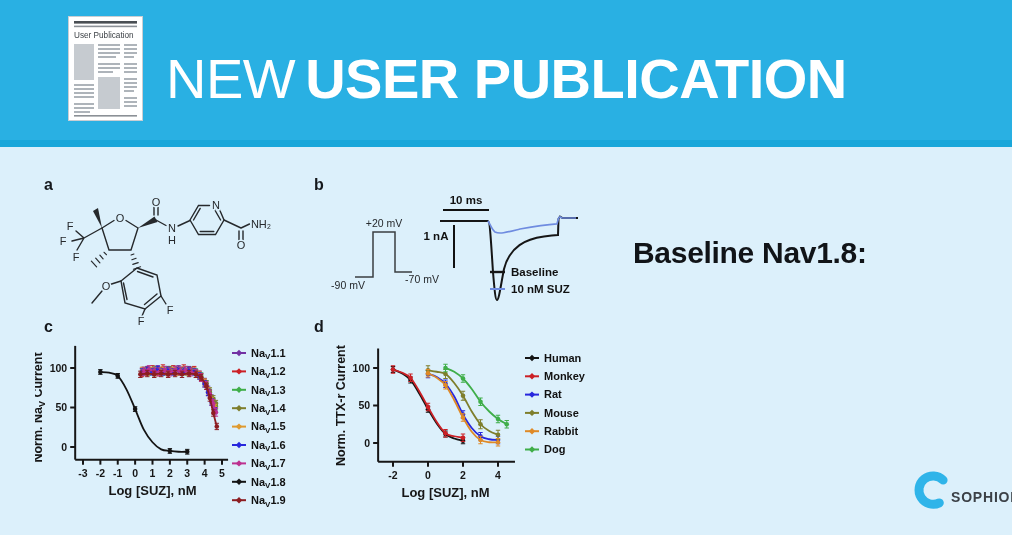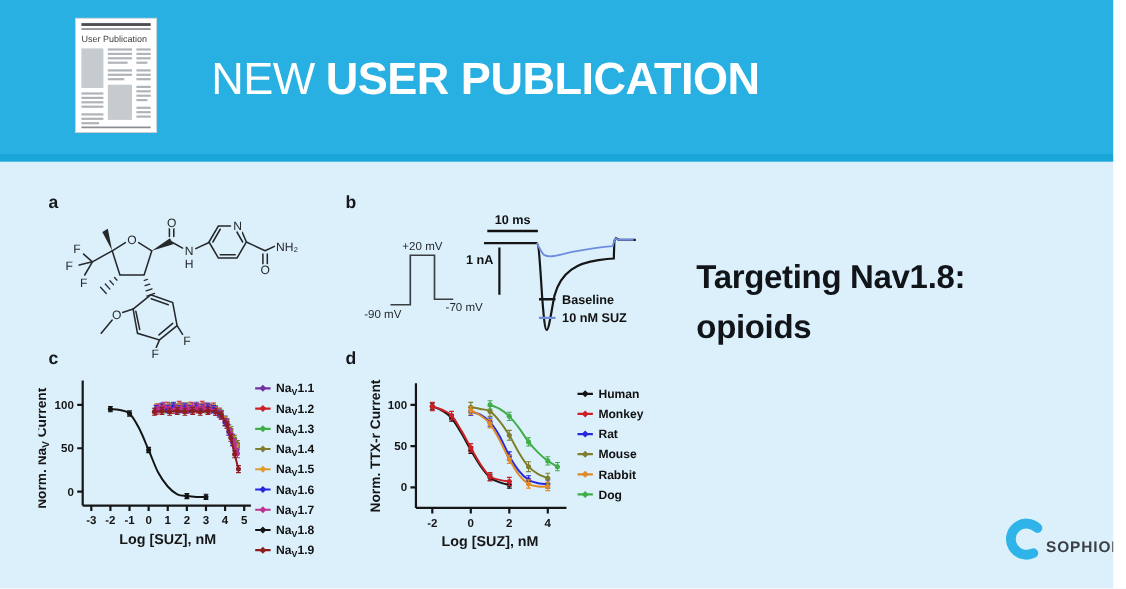--- a/index.html
+++ b/index.html
@@ -1,21 +1,21 @@
 <!DOCTYPE html>
 <html style="--header-bg: #29b0e3; --strip-bg: #19a7da; --body-bg: #dcf0fb; --headline: #111418; --logo-text: #3b4046;"><head>
 <meta charset="utf-8">
 <style>
   html,body{margin:0;padding:0;background:#fff;}
   .canvas{position:relative;width:1012px;height:535px;overflow:hidden;
           background:var(--body-bg,#dcf0fb);font-family:"Liberation Sans",sans-serif;}
   .header-bar{position:absolute;left:0;top:0;width:1024px;height:140px;background:var(--header-bg,#29b0e3);}
   .header-strip{position:absolute;left:0;top:140px;width:1024px;height:7px;background:var(--strip-bg,#19a7da);}
   .news-icon{position:absolute;left:68px;top:16px;width:75px;height:105px;}
-  .header-title{position:absolute;left:192px;top:51px;font-size:41px;line-height:1;color:#fff;letter-spacing:-0.5px;white-space:nowrap;}
+  .header-title{position:absolute;left:166px;top:51px;font-size:56px;line-height:1;color:#fff;letter-spacing:-0.5px;white-space:nowrap;}
   .header-title .light{font-weight:400;}
   .header-title .bold{font-weight:700;margin-left:10px;}
   .panel-label{position:absolute;font-size:16px;font-weight:700;color:#15181c;}
   .panel-svg{position:absolute;}
   .headline{position:absolute;left:633px;top:230px;width:350px;font-size:30px;font-weight:700;
             color:var(--headline,#111418);line-height:45px;letter-spacing:-0.3px;}
   .headline span{display:block;}
   .logo{position:absolute;left:908px;top:470px;display:flex;align-items:center;text-align:center;}
   .logo-text{font-size:14px;font-weight:700;letter-spacing:0.8px;color:var(--logo-text,#3b4046);margin-left:1px;margin-top:12px;}
   svg text{font-family:"Liberation Sans",sans-serif;}
@@ -933,22 +933,21 @@
           <path d="M222 108 L225.2 111.2 L222 114.4 L218.8 111.2 Z" fill="#df8a27"></path>
           <text x="234" y="115" font-size="11" font-weight="bold" fill="#111">Rabbit</text>
           <line x1="215" y1="129.5" x2="229" y2="129.5" stroke="#3fae49" stroke-width="2"></line>
           <path d="M222 126.3 L225.2 129.5 L222 132.7 L218.8 129.5 Z" fill="#3fae49"></path>
           <text x="234" y="133.3" font-size="11" font-weight="bold" fill="#111">Dog</text>
         </g>
       </g>
     </svg>
 
   <div class="headline">
-    <span>Targeting Nav1.8:</span>
-    <span>opioids</span>
+    <span>Baseline Nav1.8:</span>
   </div>
 
   <div class="logo">
     <svg width="42" height="42" viewBox="0 0 40 40">
       <path d="M31 7 A 13.5 13.5 0 1 0 32 29" fill="none" stroke="#2fb4e9" stroke-width="8.5" stroke-linecap="round" transform="rotate(12 20 20)"></path>
     </svg>
     <span class="logo-text">SOPHION</span>
   </div>
 
 </div>

